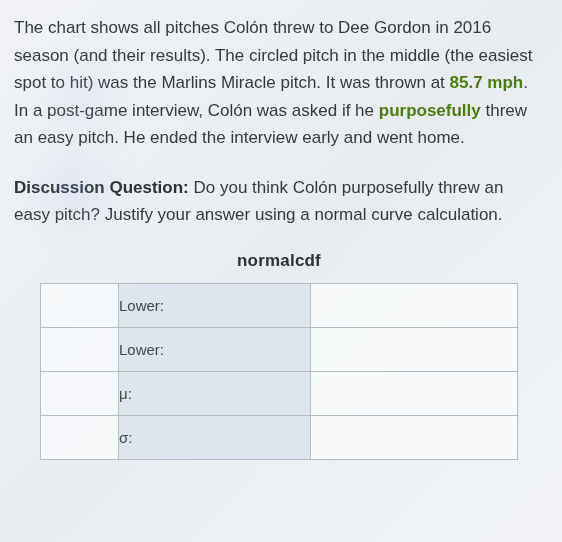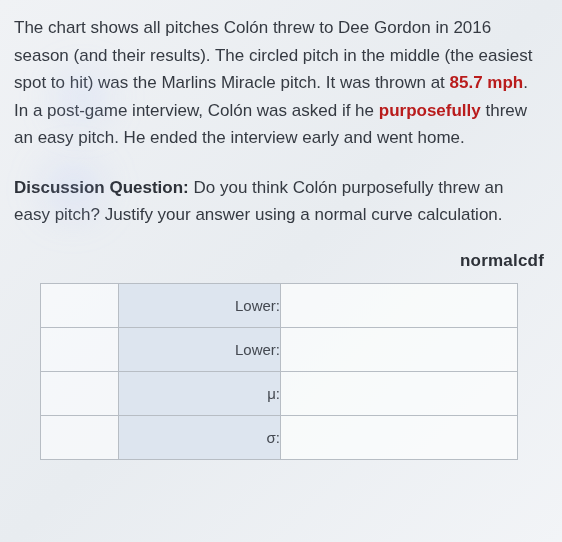--- a/index.html
+++ b/index.html
@@ -15,26 +15,26 @@
     }
     .page {
       position: relative;
     }
     .para {
       font-size: 17px;
       line-height: 1.62;
       color: #353a42;
       margin-bottom: 22px;
     }
-    .blue { color: #b91c1c; font-weight: 700; }
+    .blue { color: #4d7c0f; font-weight: 700; }
     .dq-label { font-weight: 700; color: #2d3138; }
     .title {
       font-weight: 700;
       font-size: 17px;
-      text-align: right;
+      text-align: center;
       margin: 16px 0 12px 0;
       color: #2d3138;
       letter-spacing: 0.2px;
     }
     .table-wrap {
       padding: 0 26px 0 26px;
     }
     table {
       width: 100%;
       border-collapse: collapse;
@@ -45,23 +45,23 @@
       height: 44px;
       font-size: 15px;
       color: #3a3e45;
       vertical-align: middle;
     }
     td.left-spacer {
       width: 78px;
       background: rgba(250,251,253,0.5);
     }
     td.label-cell {
-      width: 162px;
+      width: 192px;
       background: #dde5ef;
-      text-align: right;
+      text-align: left;
       color: #434850;
     }
     td.value-cell {
       background: rgba(252,253,254,0.6);
     }
     
     .glare {
       position: absolute;
       pointer-events: none;
       border-radius: 50%;

